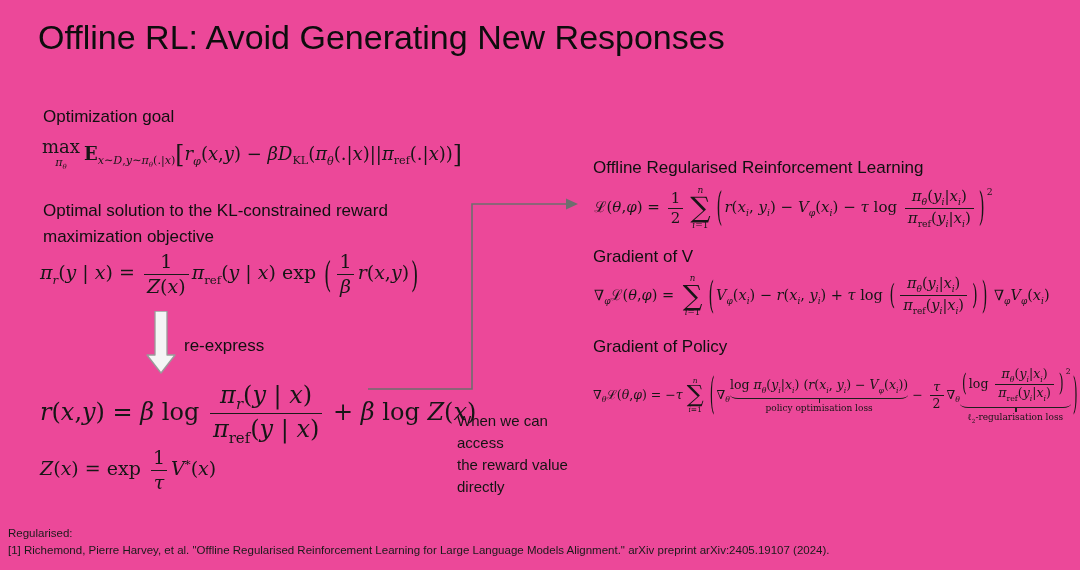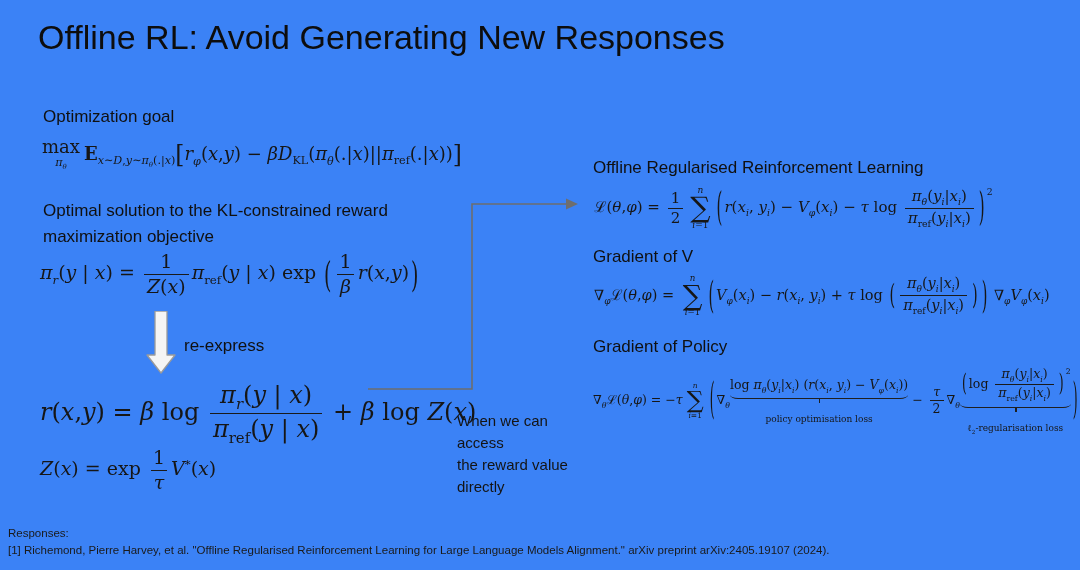--- a/index.html
+++ b/index.html
@@ -1,16 +1,16 @@
 <!DOCTYPE html>
 <html><head>
 <meta charset="utf-8">
 <style>
   html,body{margin:0;padding:0;background:#ffffff;}
-  .slide{position:relative;width:1080px;height:570px;background:#3b82f6;overflow:hidden;
+  .slide{position:relative;width:1080px;height:570px;background:#ec4899;overflow:hidden;
          font-family:"Liberation Sans","DejaVu Sans",sans-serif;color:#141414;}
 
   
   .title{position:absolute;left:38px;top:18px;font-size:34px;font-weight:400;color:#0d0d0d;letter-spacing:0;}
   .lbl{position:absolute;font-size:17px;color:#101010;line-height:1.5;}
   .note{position:absolute;left:420px;top:410px;font-size:15px;line-height:22px;color:#141414;margin-left:37px;}
   .refs{position:absolute;left:8px;font-size:11.5px;color:#1a1a1a;}
   .watermark{position:absolute;left:736px;top:504px;font-size:30px;letter-spacing:1px;
              color:#f6f6f6;-webkit-text-stroke:1.1px #d7d7d7;text-shadow:0 1px 1px #cfcfcf;white-space:nowrap;}
 
@@ -38,21 +38,21 @@
   .bpxl{transform:scaleY(3.5);}
   .s2{font-size:0.62em;position:relative;top:-1.15em;}
   .ubg{display:inline-flex;flex-direction:column;align-items:center;vertical-align:middle;}
   .ubc{white-space:nowrap;}
   .ubrace{position:relative;align-self:stretch;height:6px;margin-top:1px;}
   .ubrace::before,.ubrace::after{content:"";position:absolute;top:0;width:50%;height:4px;box-sizing:border-box;
         border-bottom:1.2px solid #1f1f1f;}
   .ubrace::before{left:0;border-bottom-left-radius:8px 4px;}
   .ubrace::after{right:0;border-bottom-right-radius:8px 4px;}
   .ubrace .tk{position:absolute;left:50%;top:3px;width:1.2px;height:4.5px;background:#1f1f1f;}
-  .ublabel{font-size:0.72em;font-style:normal;white-space:nowrap;margin-top:13px;}
+  .ublabel{font-size:0.72em;font-style:normal;white-space:nowrap;margin-top:2px;}
 
   
   #goal-label{left:43px;top:104px;}
   #goal-formula{left:42px;top:138px;font-size:18px;}
   #opt-label{left:43px;top:198px;}
   #pi-formula{left:40px;top:250px;font-size:19px;}
   #reexpress-arrow{position:absolute;left:146px;top:311px;}
   #reexpress-label{left:184px;top:333px;}
   #reward-formula{left:40px;top:380px;font-size:24px;}
   #z-formula{left:40px;top:446px;font-size:19px;}
@@ -158,17 +158,17 @@
         <span class="ubc"><span class="bpm">(</span>log <span class="frac">
             <span class="num"><i>π<sub>θ</sub></i>(<i>y<sub>i</sub></i>|<i>x<sub>i</sub></i>)</span>
             <span class="den"><i>π</i><sub>ref</sub>(<i>y<sub>i</sub></i>|<i>x<sub>i</sub></i>)</span>
           </span><span class="bpm">)</span><sup class="s2">2</sup></span>
         <span class="ubrace">
           <b class="tk"></b>
         </span>
         <span class="ublabel">ℓ<sub>2</sub>-regularisation loss</span>
       </span><span class="bpxl">)</span></div>
 
-  <div class="refs" id="refs-label">Responses:</div>
+  <div class="refs" id="refs-label">Regularised:</div>
   <div class="refs" id="ref1">[1] Richemond, Pierre Harvey, et al. "Offline Regularised Reinforcement Learning for Large Language Models Alignment." arXiv preprint arXiv:2405.19107 (2024).</div>
 
 
 </div>
 
 </body></html>

